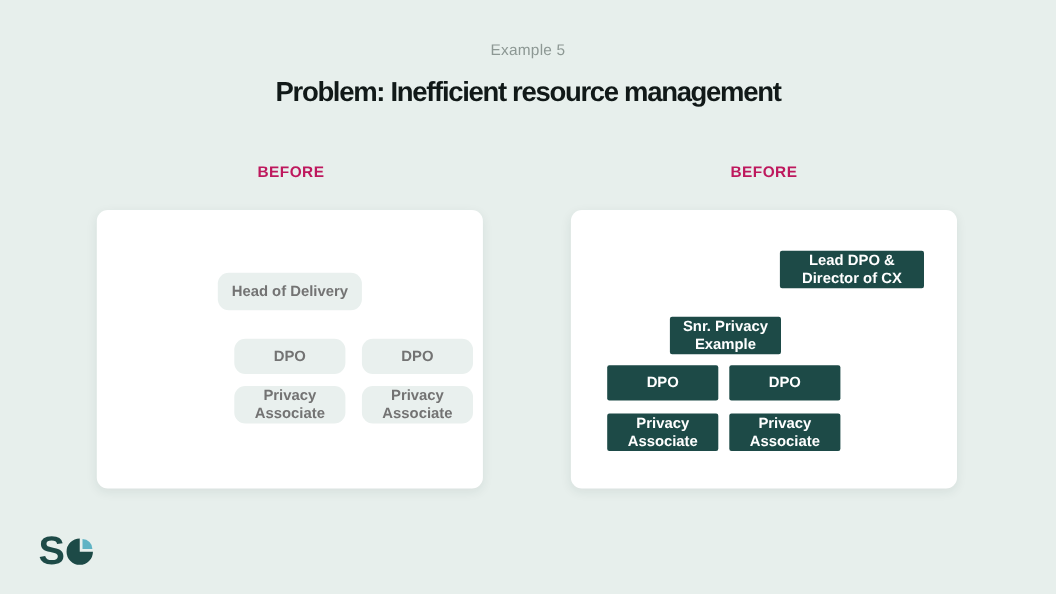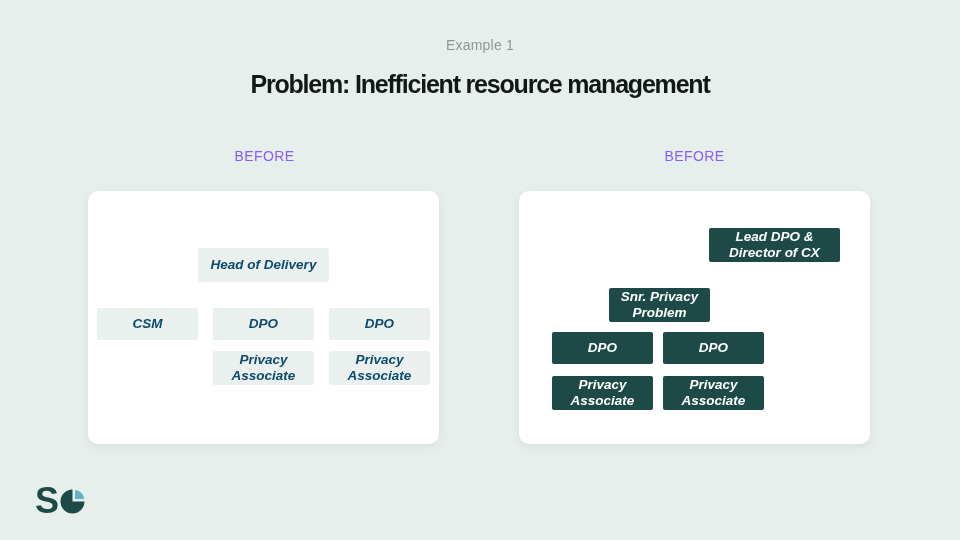--- a/index.html
+++ b/index.html
@@ -12,37 +12,37 @@
   .eyebrow{
     position:absolute;top:37px;left:0;width:960px;text-align:center;
     font-size:14px;color:#8d9894;letter-spacing:.2px;
   }
   .title{
     position:absolute;top:70px;left:0;width:960px;text-align:center;margin:0;
     font-size:25px;font-weight:800;letter-spacing:-1.2px;color:#111918;
   }
   .col-label{
     position:absolute;top:148px;width:351px;text-align:center;
-    font-size:14px;font-weight:400;color:#8b5cf6;letter-spacing:.4px;
+    font-size:14px;font-weight:700;color:#be185d;letter-spacing:.4px;
   }
   .col-label.before{left:89px;}
   .col-label.after{left:519px;}
   .card{
     position:absolute;top:191px;width:351px;height:253px;
     background:#ffffff;border-radius:10px;
     box-shadow:0 3px 10px rgba(23,54,50,.08);
   }
   .card.before{left:88px;}
   .card.after{left:519px;}
   .box{
     position:absolute;display:flex;align-items:center;justify-content:center;
     text-align:center;font-weight:700;font-size:13.5px;line-height:16px;
-    border-radius:2px;padding:0 4px;box-sizing:border-box;font-style:italic;
+    border-radius:2px;padding:0 4px;box-sizing:border-box;
   }
-  .box.light{background:#e9f0ee;color:#0c4a6e;}
+  .box.light{background:#e9f0ee;color:#737373;border-radius:10px;}
   .box.dark{background:#1d4a47;color:#ffffff;}
   
   .b-head{left:110px;top:57px;width:131px;height:34px;}
   .b-csm {left:9px;  top:117px;width:101px;height:32px;}
   .b-dpo1{left:125px;top:117px;width:101px;height:32px;}
   .b-dpo2{left:241px;top:117px;width:101px;height:32px;}
   .b-pa1 {left:125px;top:160px;width:101px;height:34px;}
   .b-pa2 {left:241px;top:160px;width:101px;height:34px;}
   
   .a-lead{left:190px;top:37px;width:131px;height:34px;}
@@ -58,38 +58,37 @@
   }
   .logo-letter{
     font-size:36px;font-weight:800;color:#1d4a47;line-height:30px;
     letter-spacing:-1px;
   }
   .logo-mark{display:block;margin-bottom:1px;}
 </style>
 </head>
 <body>
 
-<div class="eyebrow">Example 1</div>
+<div class="eyebrow">Example 5</div>
 <h1 class="title">Problem: Inefficient resource management</h1>
 
 <div class="col-label before">BEFORE</div>
 <div class="col-label after">BEFORE</div>
 
 <div class="card before">
   <div class="box light b-head">Head of Delivery</div>
-  <div class="box light b-csm">CSM</div>
   <div class="box light b-dpo1">DPO</div>
   <div class="box light b-dpo2">DPO</div>
   <div class="box light b-pa1">Privacy Associate</div>
   <div class="box light b-pa2">Privacy Associate</div>
 </div>
 
 <div class="card after">
   <div class="box dark a-lead">Lead DPO &amp; Director of CX</div>
-  <div class="box dark a-snr">Snr. Privacy Problem</div>
+  <div class="box dark a-snr">Snr. Privacy Example</div>
   <div class="box dark a-dpo1">DPO</div>
   <div class="box dark a-dpo2">DPO</div>
   <div class="box dark a-pa1">Privacy Associate</div>
   <div class="box dark a-pa2">Privacy Associate</div>
 </div>
 
 <div class="logo">
   <span class="logo-letter">S</span>
   <svg class="logo-mark" width="27" height="27" viewBox="0 0 27 27">
     <path d="M13.5 13.5 L13.5 1.5 A12 12 0 1 0 25.5 13.5 Z" fill="#1d4a47"></path>

